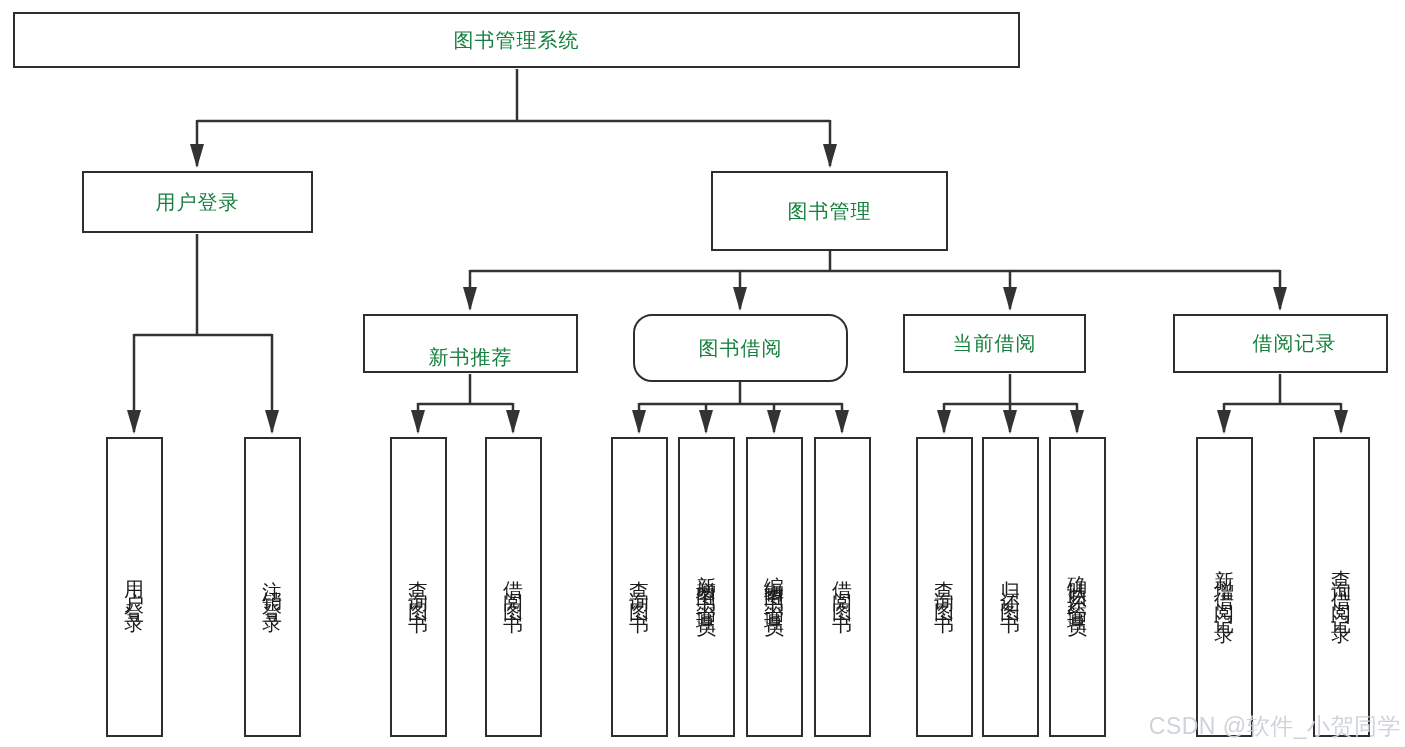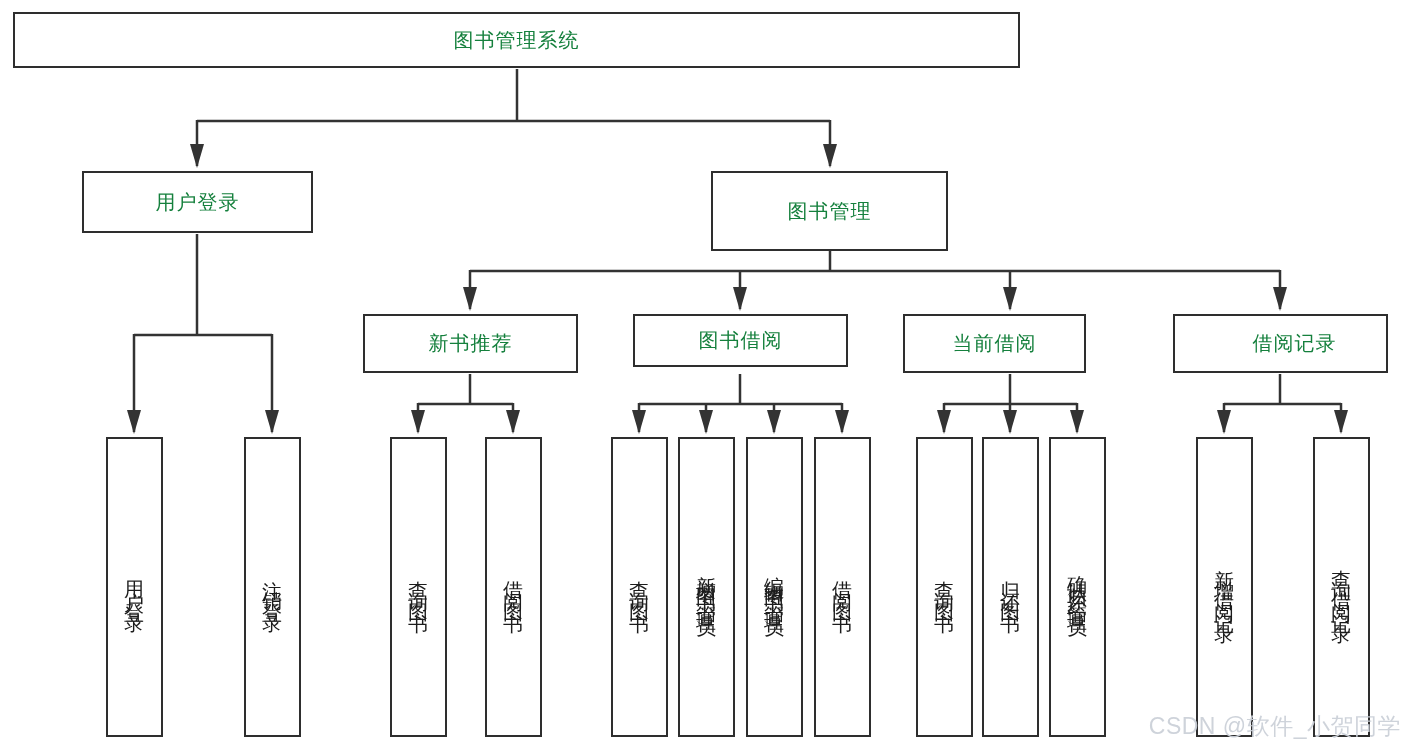--- a/index.html
+++ b/index.html
@@ -128,24 +128,24 @@
     <span>图书管理系统</span>
   </div>
 
   <div class="hbox" style="left:82px; top:171px; width:231px; height:62px;">
     <span>用户登录</span>
   </div>
   <div class="hbox" style="left:711px; top:171px; width:237px; height:80px;">
     <span>图书管理</span>
   </div>
 
-  <div class="hbox" style="left:363px; top:314px; width:215px; height:59px;">
+  <div class="hbox" style="left:363px; top:314px; width:215px; height:59px;align-items:flex-end;">
     <span>新书推荐</span>
   </div>
-  <div class="hbox" style="left:633px; top:314px; width:215px; height:53px;">
+  <div class="hbox" style="left:633px; top:314px; width:215px; height:68px;border-radius:19px;">
     <span>图书借阅</span>
   </div>
   <div class="hbox" style="left:903px; top:314px; width:183px; height:59px;">
     <span>当前借阅</span>
   </div>
   <div class="hbox" style="left:1173px; top:314px; width:215px; height:59px;padding-left:28px;">
     <span>借阅记录</span>
   </div>
 
   <div class="leaf" style="left:106px;">

